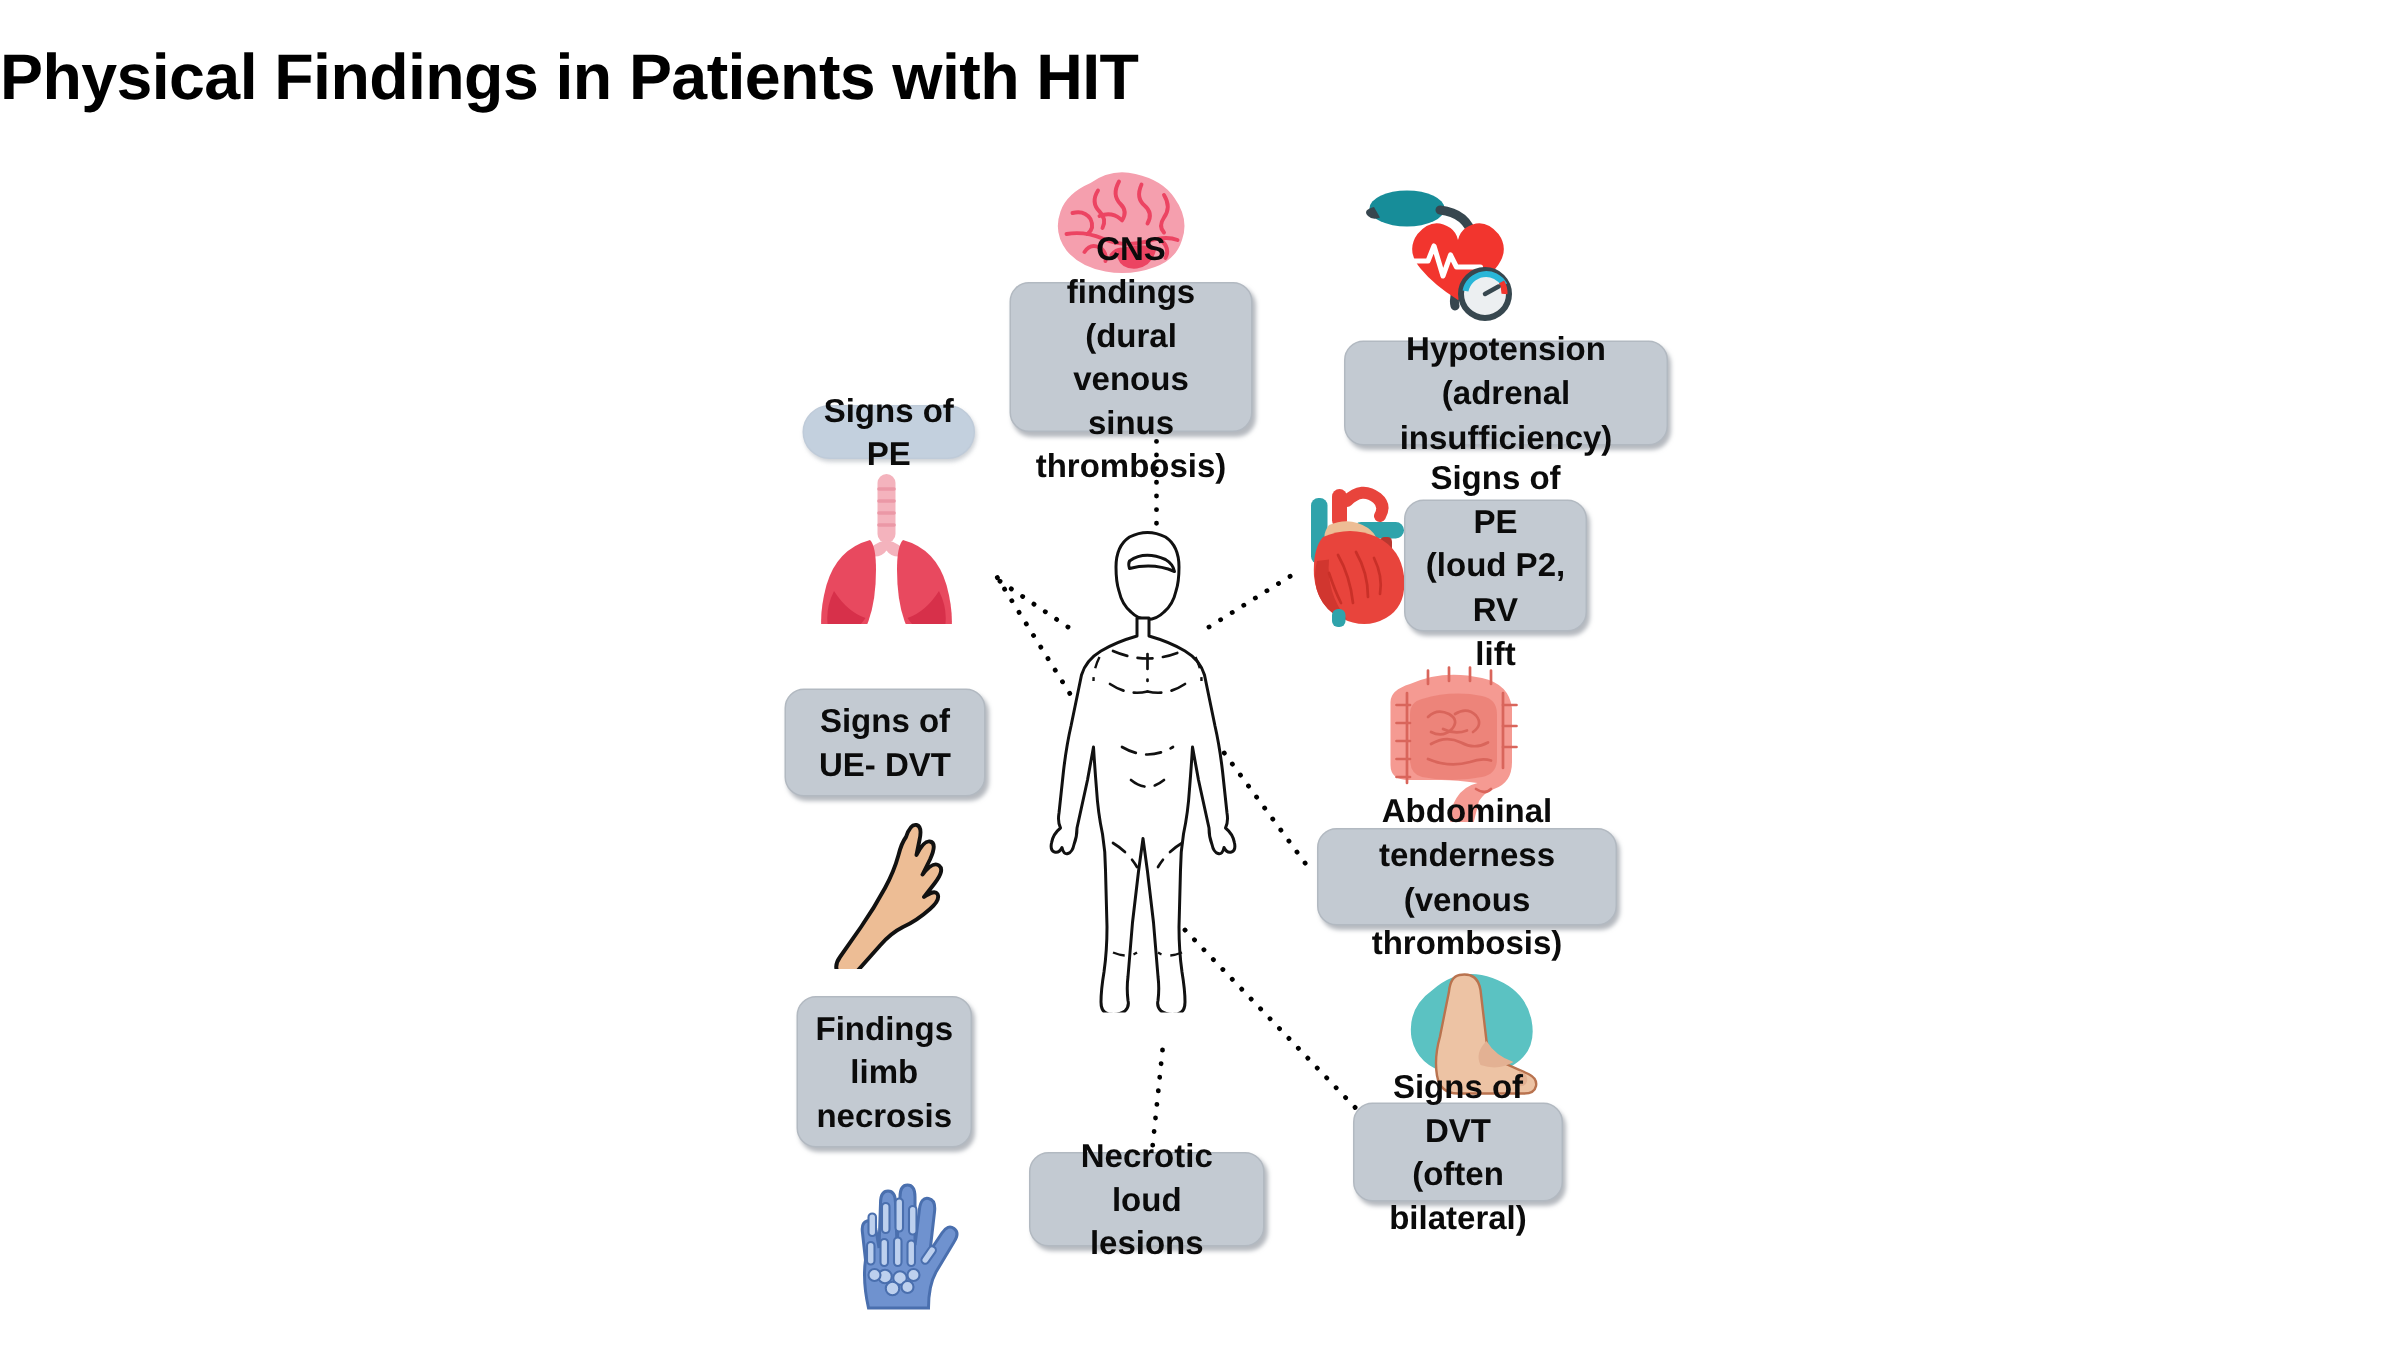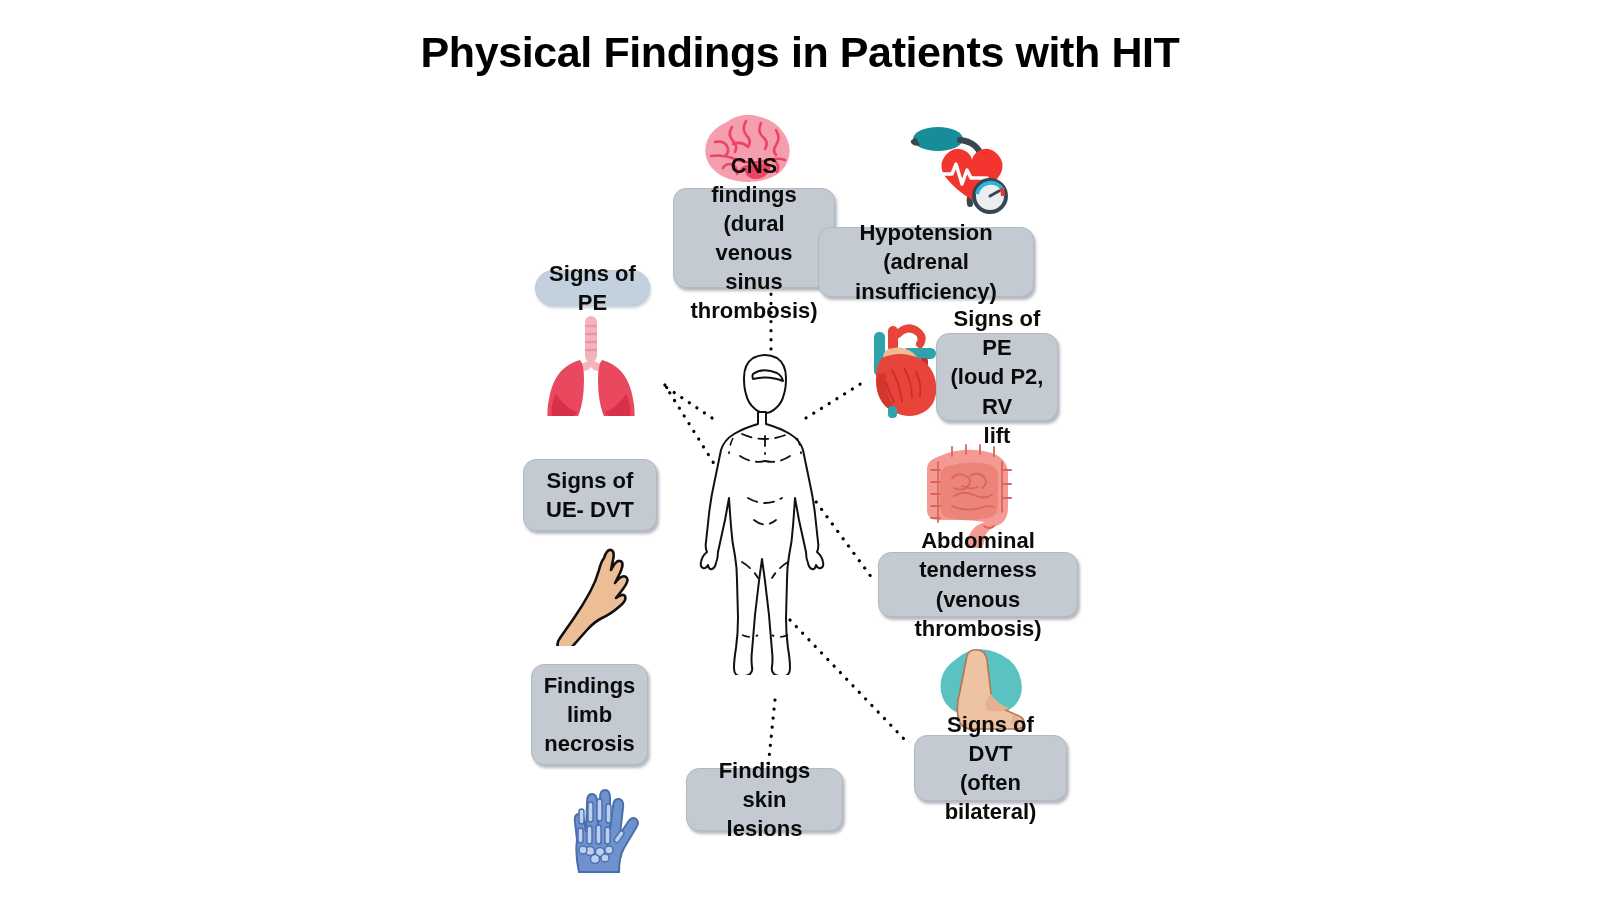--- a/index.html
+++ b/index.html
@@ -7,21 +7,20 @@
     width: 1600px; height: 900px;
     background: #ffffff;
     font-family: "Liberation Sans", sans-serif;
     overflow: hidden;
   }
   #stage { position: relative; width: 1600px; height: 900px; background:#fff; }
 
   
   .title {
     position: absolute; top: 28px; left: 0; width: 1600px;
-    text-align: center;
     font-size: 43px; font-weight: 700; letter-spacing: -0.4px;
     color: #000000;
     font-family: "Liberation Sans", sans-serif;
   }
 
   
   .label-box {
     position: absolute;
     background: #c3cad2;
     border: 1px solid #b2b9c1;
@@ -220,38 +219,38 @@
     <path d="M22 18 q18 -16 40 -8 q22 8 26 28 q4 20 -12 30 q-18 11 -42 6 q-22 -5 -26 -24 q-3 -20 14 -32 z" fill="#5bc2c2"></path>
     <path d="M40 8 q12 -2 14 10 l4 34 q1 10 10 14 l18 8 q6 3 5 8 q-1 5 -8 5 l-44 0 q-12 0 -14 -12 q-2 -12 2 -26 l6 -30 q1 -10 7 -11 z" fill="#edc3a4" stroke="#b9734f" stroke-width="1.6" stroke-linejoin="round"></path>
     <path d="M58 52 q6 10 18 14 q-10 6 -22 2 q-4 -8 4 -16 z" fill="#e3b193"></path>
     <path d="M80 72 q6 2 5 7 q-1 4 -7 3" fill="#e3b193"></path>
   </svg>
 
   <div class="label-box" style="left:673px; top:188px; width:162px; height:100px;">CNS findings
 (dural venous
 sinus thrombosis)</div>
 
-  <div class="label-box" style="left:818px; top:227px; width:216px; height:70px;">Hypotension (adrenal
+  <div class="label-box" style="left:896px; top:227px; width:216px; height:70px;">Hypotension (adrenal
 insufficiency)</div>
 
   <div class="label-box pill" style="left:535px; top:270px; width:115px; height:36px;">Signs of PE</div>
 
   <div class="label-box" style="left:936px; top:333px; width:122px; height:88px;">Signs of PE
 (loud P2, RV
 lift</div>
 
   <div class="label-box" style="left:878px; top:552px; width:200px; height:65px;">Abdominal tenderness
 (venous thrombosis)</div>
 
   <div class="label-box" style="left:523px; top:459px; width:134px; height:72px;">Signs of
 UE- DVT</div>
 
   <div class="label-box" style="left:531px; top:664px; width:117px; height:101px;">Findings
 limb
 necrosis</div>
 
-  <div class="label-box" style="left:902px; top:735px; width:153px; height:66px;margin-left:12px;">Signs of DVT
+  <div class="label-box" style="left:902px; top:735px; width:140px; height:66px;">Signs of DVT
 (often bilateral)</div>
 
-  <div class="label-box" style="left:686px; top:768px; width:157px; height:63px;">Findings skin
+  <div class="label-box" style="left:686px; top:768px; width:157px; height:63px;">Necrotic loud
 lesions</div>
 
 </div>
 
 </body></html>

